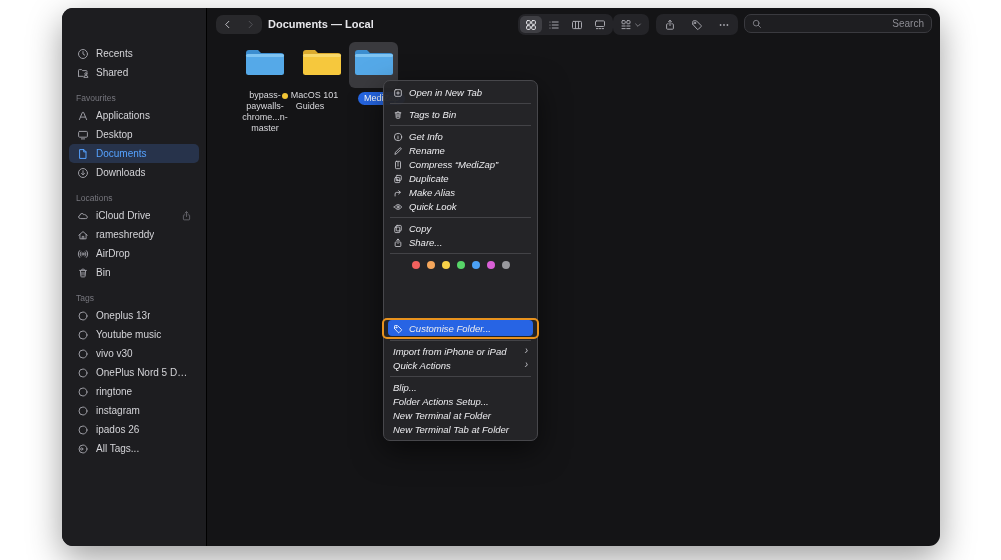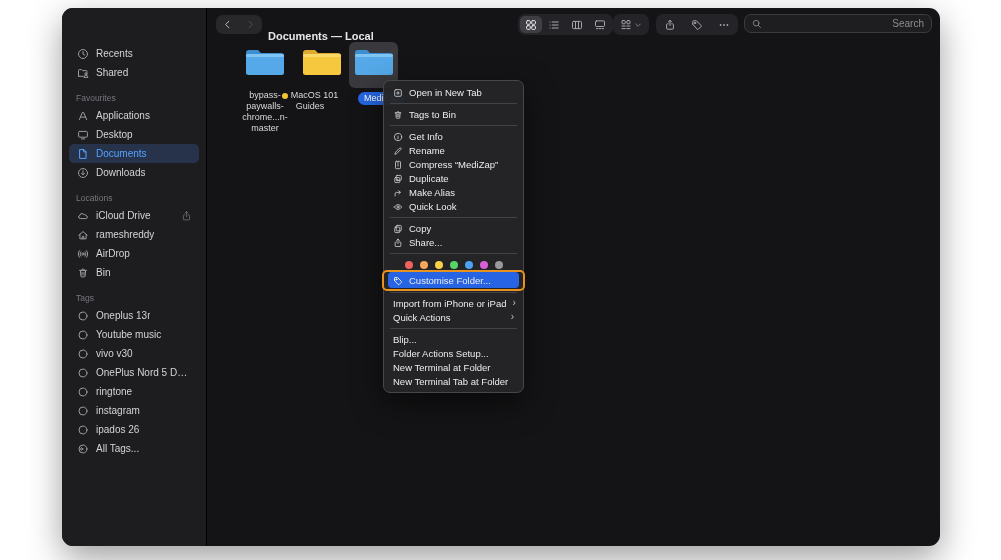--- a/index.html
+++ b/index.html
@@ -19,21 +19,21 @@
   .icw{width:13px;height:13px;display:flex;align-items:center;justify-content:center;color:#9a9aa1;flex:0 0 13px;}
   .trail{margin-left:auto;width:11px;height:11px;color:#66666c;display:flex;}
   .lbl{overflow:hidden;text-overflow:ellipsis;}
   
   .content{position:absolute;left:146px;top:0;right:0;bottom:0;border-radius:0 11px 11px 0;}
   .navpill{position:absolute;left:8px;top:7px;width:46px;height:19px;background:#28282b;
            border-radius:7px;display:flex;align-items:center;justify-content:space-around;}
   .navpill .ic{width:11px;height:11px;}
   .nav-back{color:#c9c9cf;display:flex;}
   .nav-fwd{color:#55555b;display:flex;}
-  .wtitle{position:absolute;left:60px;top:10px;font-size:11px;font-weight:bold;color:#e7e7eb;margin-top:12px;}
+  .wtitle{position:absolute;left:60px;top:10px;font-size:11px;font-weight:bold;color:#e7e7eb;}
   .viewgroup{position:absolute;left:310px;top:6px;height:21px;background:#242428;border-radius:7px;
              display:flex;align-items:center;padding:0 2px;gap:1px;}
   .vseg{width:22px;height:17px;border-radius:5px;display:flex;align-items:center;justify-content:center;color:#a6a6ad;}
   .vseg.sel{background:#3e3e43;color:#e9e9ed;}
   .vseg .ic{width:12px;height:12px;}
   .groupbtn{position:absolute;left:405px;top:6px;width:36px;height:21px;background:#242428;border-radius:7px;
             display:flex;align-items:center;justify-content:center;gap:2px;color:#a6a6ad;}
   .groupbtn .ic{width:12px;height:12px;}
   .groupbtn .chsm{width:8px;height:8px;}
   .toolsgroup{position:absolute;left:448px;top:6px;width:82px;height:21px;background:#242428;border-radius:7px;
@@ -44,26 +44,26 @@
              padding:0 7px;box-sizing:border-box;color:#8c8c93;font-size:10px;justify-content:space-between;}
   .searchbox .ic{width:10px;height:10px;flex:0 0 10px;}
   
   .file-icon{position:absolute;width:40px;height:30px;}
   .file-label{position:absolute;width:68px;text-align:center;font-size:9px;color:#d9d9dd;line-height:11px;}
   .tagdot{display:inline-block;width:6px;height:6px;border-radius:50%;margin-right:3px;vertical-align:middle;}
   .selrect{position:absolute;background:#3a3a3e;border-radius:6px;}
   .medipill{position:absolute;background:#2667e4;color:#fff;font-size:9px;line-height:12px;
             padding:0 6px 1px;border-radius:7px;z-index:5;white-space:nowrap;}
   
-  .menu{position:absolute;left:175px;top:72px;width:141px;background:rgba(37,37,40,.97);
+  .menu{position:absolute;left:175px;top:72px;width:155px;background:rgba(37,37,40,.97);
         border:1px solid #47474b;border-radius:7px;padding:4px 0;z-index:20;box-sizing:border-box;
-        box-shadow:0 10px 30px rgba(0,0,0,.55);}
+        box-shadow:0 10px 30px rgba(0,0,0,.55);font-style:italic;}
   .mi{display:flex;align-items:center;height:14px;padding:0 9px;font-size:9.5px;color:#ececef;gap:6px;white-space:nowrap;}
   .mi .micw{width:10px;height:10px;flex:0 0 10px;display:flex;color:#cdcdd2;}
-  .annot-wrap{position:relative;}
+  .annot-wrap{position:relative;margin-top:48px;}
   .mi.hl{background:#2764e4;margin:0 4px;border-radius:4px;padding:0 5px;height:16px;}
   .mi.hl .micw{color:#fff;}
   .annot{position:absolute;left:-2px;right:-2px;top:-2.5px;bottom:-2.5px;border:2px solid #e8921e;
          border-radius:5px;pointer-events:none;}
   .mdiv{height:1px;background:#434347;margin:3.5px 6px;}
   .dots{display:flex;justify-content:center;align-items:center;gap:7px;padding:4px 0 3px;}
   .dot{width:8px;height:8px;border-radius:50%;}
   .chev{margin-left:auto;color:#bdbdc3;font-size:10px;line-height:10px;}
   
   .ic{width:12px;height:12px;fill:none;stroke:currentColor;stroke-width:1;

